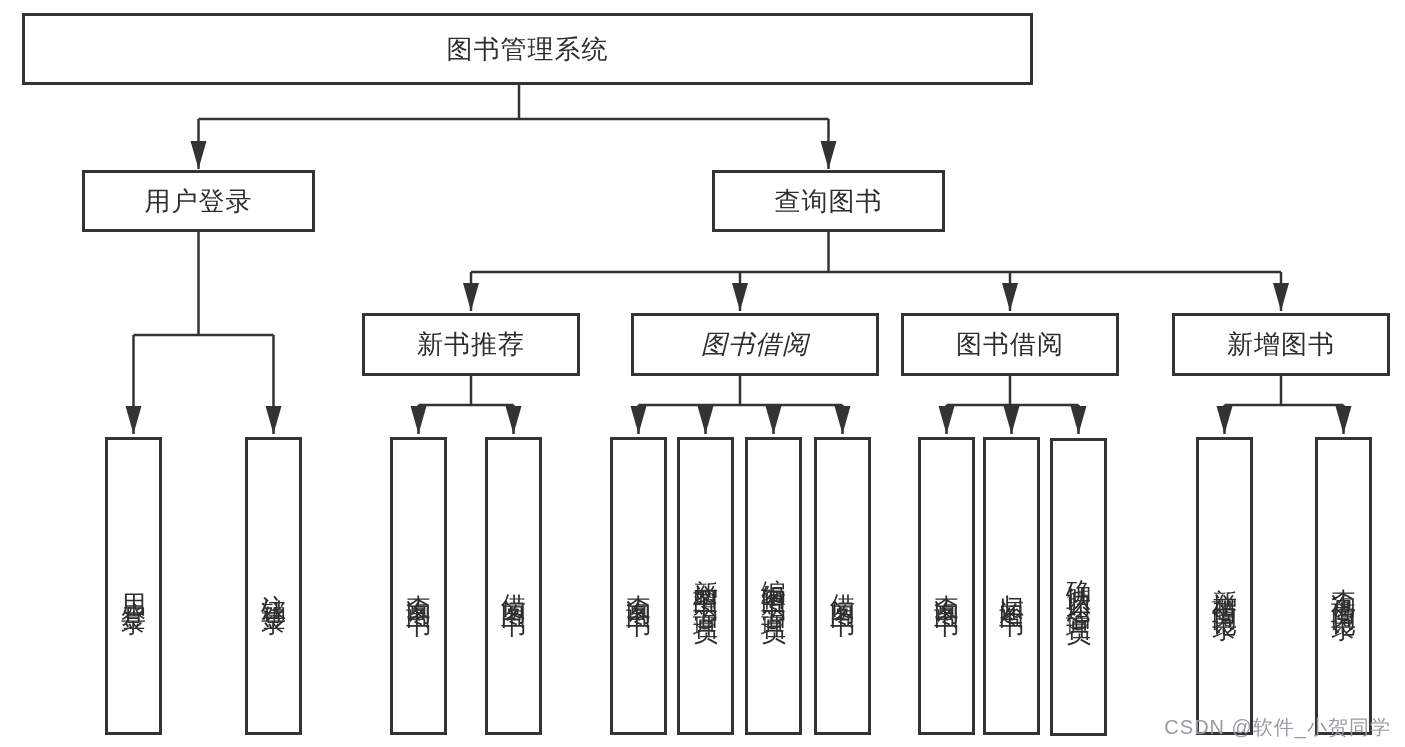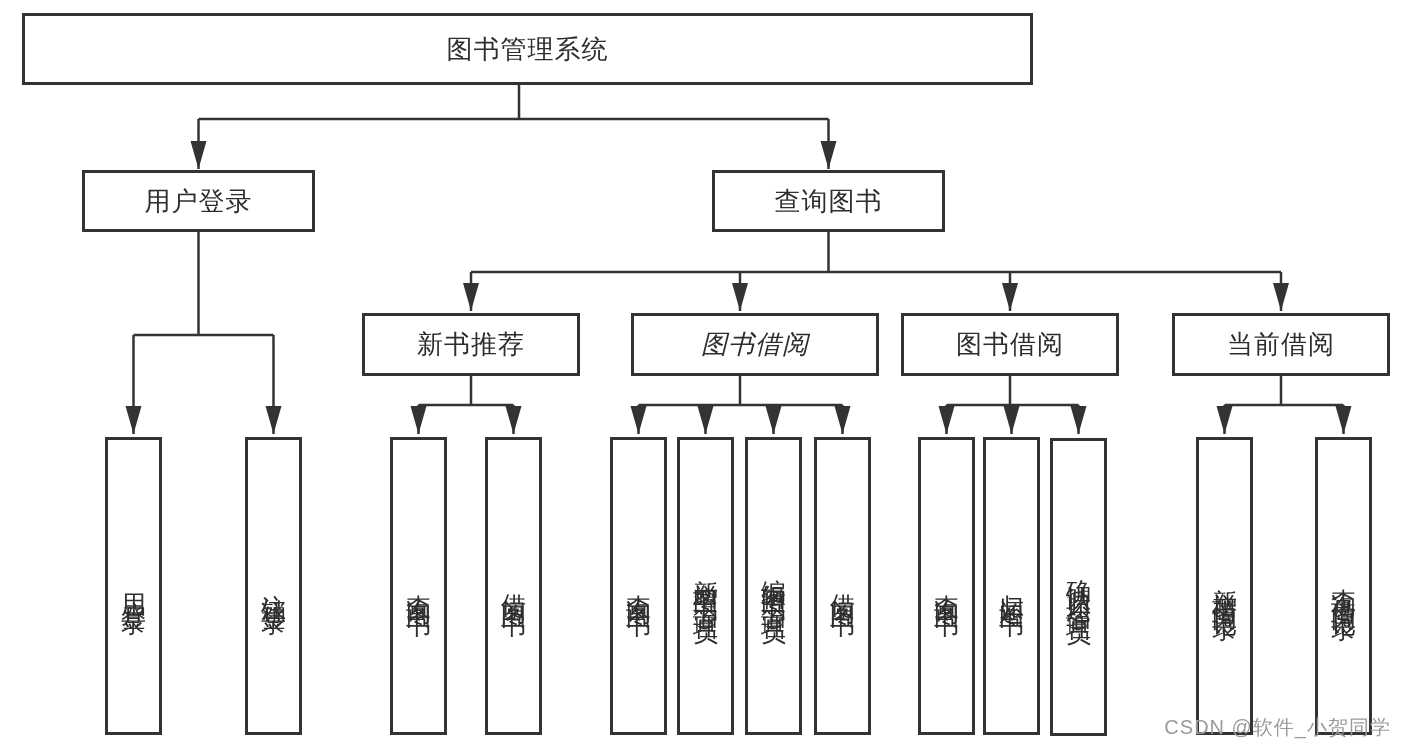--- a/index.html
+++ b/index.html
@@ -83,21 +83,21 @@
   </svg>
 
   <div class="node hnode" style="left:22px;top:13px;width:1011px;height:72px;">图书管理系统</div>
 
   <div class="node hnode" style="left:82px;top:170px;width:233px;height:62px;">用户登录</div>
   <div class="node hnode" style="left:712px;top:170px;width:233px;height:62px;">查询图书</div>
 
   <div class="node hnode" style="left:362px;top:313px;width:218px;height:63px;text-align:right;">新书推荐</div>
   <div class="node hnode" style="left:631px;top:313px;width:248px;height:63px;font-style:italic;">图书借阅</div>
   <div class="node hnode" style="left:901px;top:313px;width:218px;height:63px;">图书借阅</div>
-  <div class="node hnode" style="left:1172px;top:313px;width:218px;height:63px;">当前借阅</div>
+  <div class="node hnode" style="left:1172px;top:313px;width:218px;height:63px;">新增图书</div>
 
   <div class="node vnode" style="left:105px;top:437px;width:57px;height:298px;">
     <span>用户登录</span>
   </div>
   <div class="node vnode" style="left:245px;top:437px;width:57px;height:298px;">
     <span>注销登录</span>
   </div>
 
   <div class="node vnode" style="left:390px;top:437px;width:57px;height:298px;">
     <span>查询图书</span>

